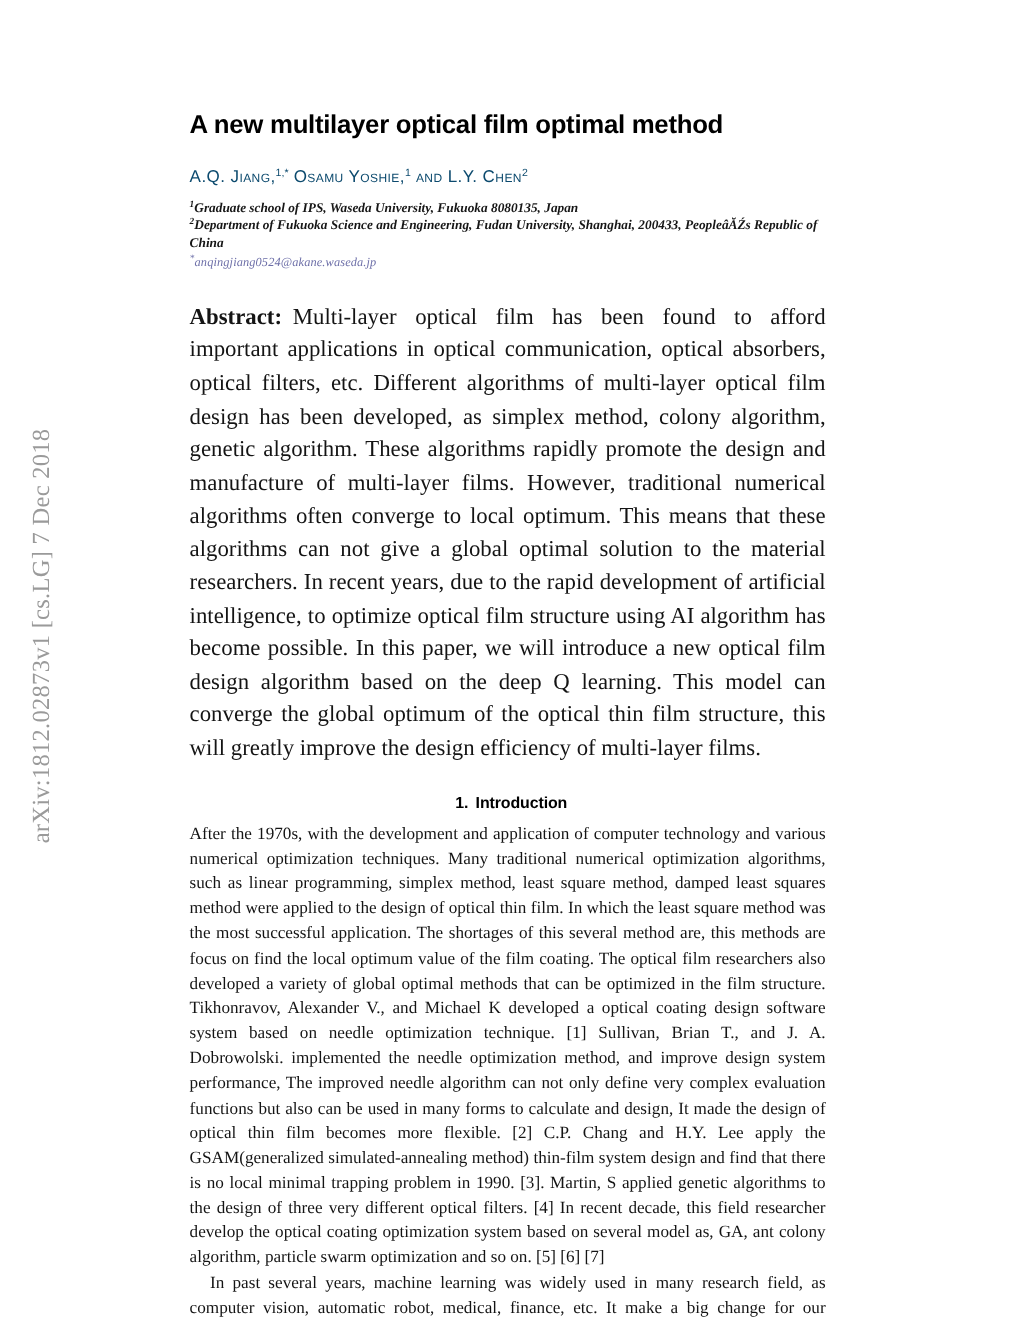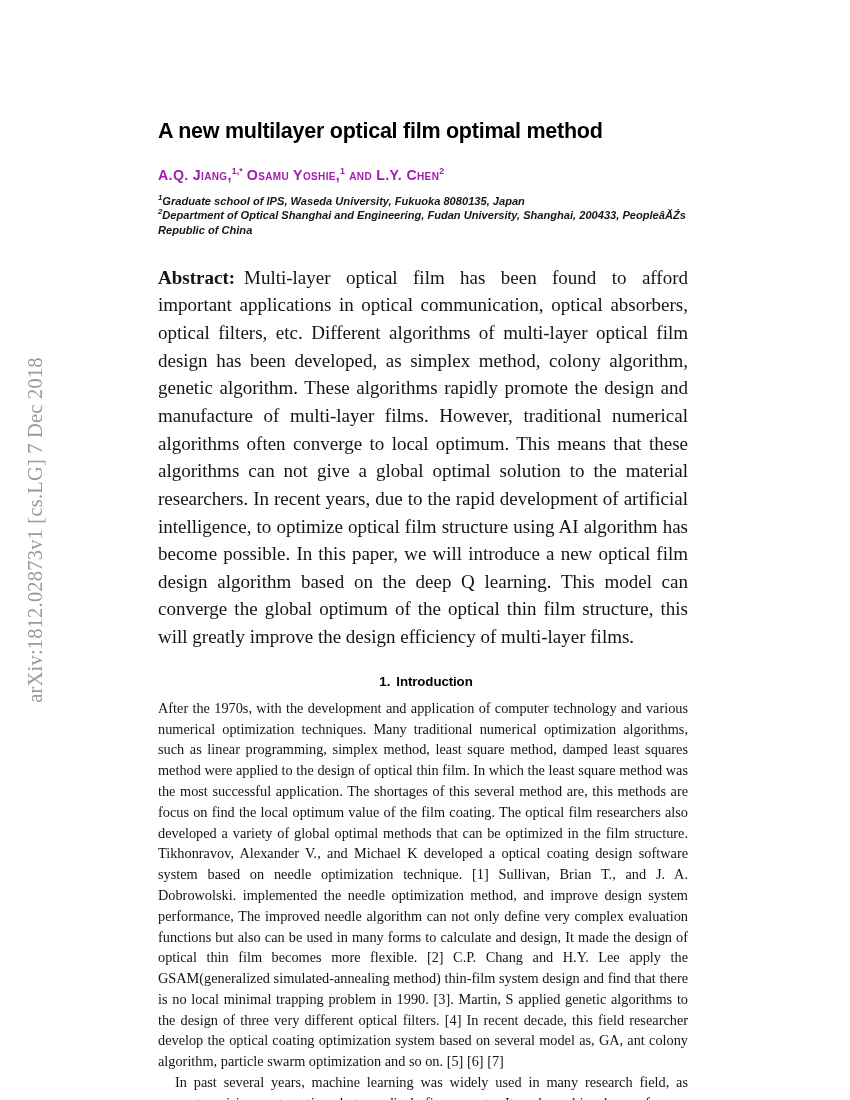--- a/index.html
+++ b/index.html
@@ -45,53 +45,53 @@
   .column {
     position: absolute;
     left: 158px;
     top: 0;
     width: 530px;
   }
 
   
   .doc-title {
     margin: 0;
-    padding-top: 118px;
+    padding-top: 91px;
     font-family: "Liberation Sans", "DejaVu Sans", sans-serif;
     font-weight: bold;
     font-size: 21.5px;
     line-height: 1.28;
     letter-spacing: -0.25px;
     color: #000000;
   }
   .doc-title .line { display: block; }
 
   
   .authors {
     margin: 0;
     padding-top: 21px;
     font-family: "Liberation Sans", "DejaVu Sans", sans-serif;
-    font-weight: bold;
+    font-weight: normal;
     font-size: 14.2px;
     font-variant: small-caps;
     letter-spacing: 0.35px;
-    color: #a21caf;
+    color: #0c4a6e;
   }
   .authors sup {
     font-size: 62%;
     vertical-align: super;
     line-height: 0;
     letter-spacing: 0;
   }
 
   
   .affiliations {
     margin: 0;
     padding-top: 11px;
-    font-family: Liberation Sans, sans-serif;
+    font-family: Liberation Serif, serif;
     font-style: italic;
     font-weight: bold;
     font-size: 11.1px;
     line-height: 1.33;
     color: #161616;
   }
   .affiliations .aff-line { display: block; }
   .affiliations sup {
     font-size: 70%;
     vertical-align: super;
@@ -179,23 +179,26 @@
     <h1 class="doc-title">
       <span class="line">A new multilayer optical film optimal method</span>
     </h1>
 
     <p class="authors">
       <span>A.Q. Jiang,</span><sup>1,*</sup><span> Osamu Yoshie,</span><sup>1</sup><span> and </span><span>L.Y. Chen</span><sup>2</sup>
     </p>
 
     <p class="affiliations">
       <span class="aff-line"><sup>1</sup><span>Graduate school of IPS, Waseda University, Fukuoka 8080135, Japan</span></span>
-      <span class="aff-line"><sup>2</sup><span>Department of Optical Shanghai and Engineering, Fudan University, Shanghai, 200433, PeopleâĂŹs</span> <span>Republic of China</span></span>
-    </p>
-
+      <span class="aff-line"><sup>2</sup><span>Department of Fukuoka Science and Engineering, Fudan University, Shanghai, 200433, PeopleâĂŹs</span> <span>Republic of China</span></span>
+    </p>
+
+    <p class="email-line">
+      <sup>*</sup><a href="#">anqingjiang0524@akane.waseda.jp</a>
+    </p>
 
     <p class="abstract">
       <span class="abstract-label">Abstract:</span><span class="abstract-gap"></span><span>Multi-layer optical film has been found to afford important applications in optical communication, optical absorbers, optical filters, etc. Different algorithms of multi-layer optical film design has been developed, as simplex method, colony algorithm, genetic algorithm. These algorithms rapidly promote the design and manufacture of multi-layer films. However, traditional numerical algorithms often converge to local optimum. This means that these algorithms can not give a global optimal solution to the material researchers. In recent years, due to the rapid development of artificial intelligence, to optimize optical film structure using AI algorithm has become possible. In this paper, we will introduce a new optical film design algorithm based on the deep Q learning. This model can converge the global optimum of the optical thin film structure, this will greatly improve the design efficiency of multi-layer films.</span>
     </p>
 
     <h2 class="section-heading">
       <span class="sec-num">1.</span><span>Introduction</span>
     </h2>
 
     <p class="body-par">After the 1970s, with the development and application of computer technology and various numerical optimization techniques. Many traditional numerical optimization algorithms, such as linear programming, simplex method, least square method, damped least squares method were applied to the design of optical thin film. In which the least square method was the most successful application. The shortages of this several method are, this methods are focus on find the local optimum value of the film coating. The optical film researchers also developed a variety of global optimal methods that can be optimized in the film structure. Tikhonravov, Alexander V., and Michael K developed a optical coating design software system based on needle optimization technique. [1] Sullivan, Brian T., and J. A. Dobrowolski. implemented the needle optimization method, and improve design system performance, The improved needle algorithm can not only define very complex evaluation functions but also can be used in many forms to calculate and design, It made the design of optical thin film becomes more flexible. [2] C.P. Chang and H.Y. Lee apply the GSAM(generalized simulated-annealing method) thin-film system design and find that there is no local minimal trapping problem in 1990. [3]. Martin, S applied genetic algorithms to the design of three very different optical filters. [4] In recent decade, this field researcher develop the optical coating optimization system based on several model as, GA, ant colony algorithm, particle swarm optimization and so on. [5] [6] [7]</p>

